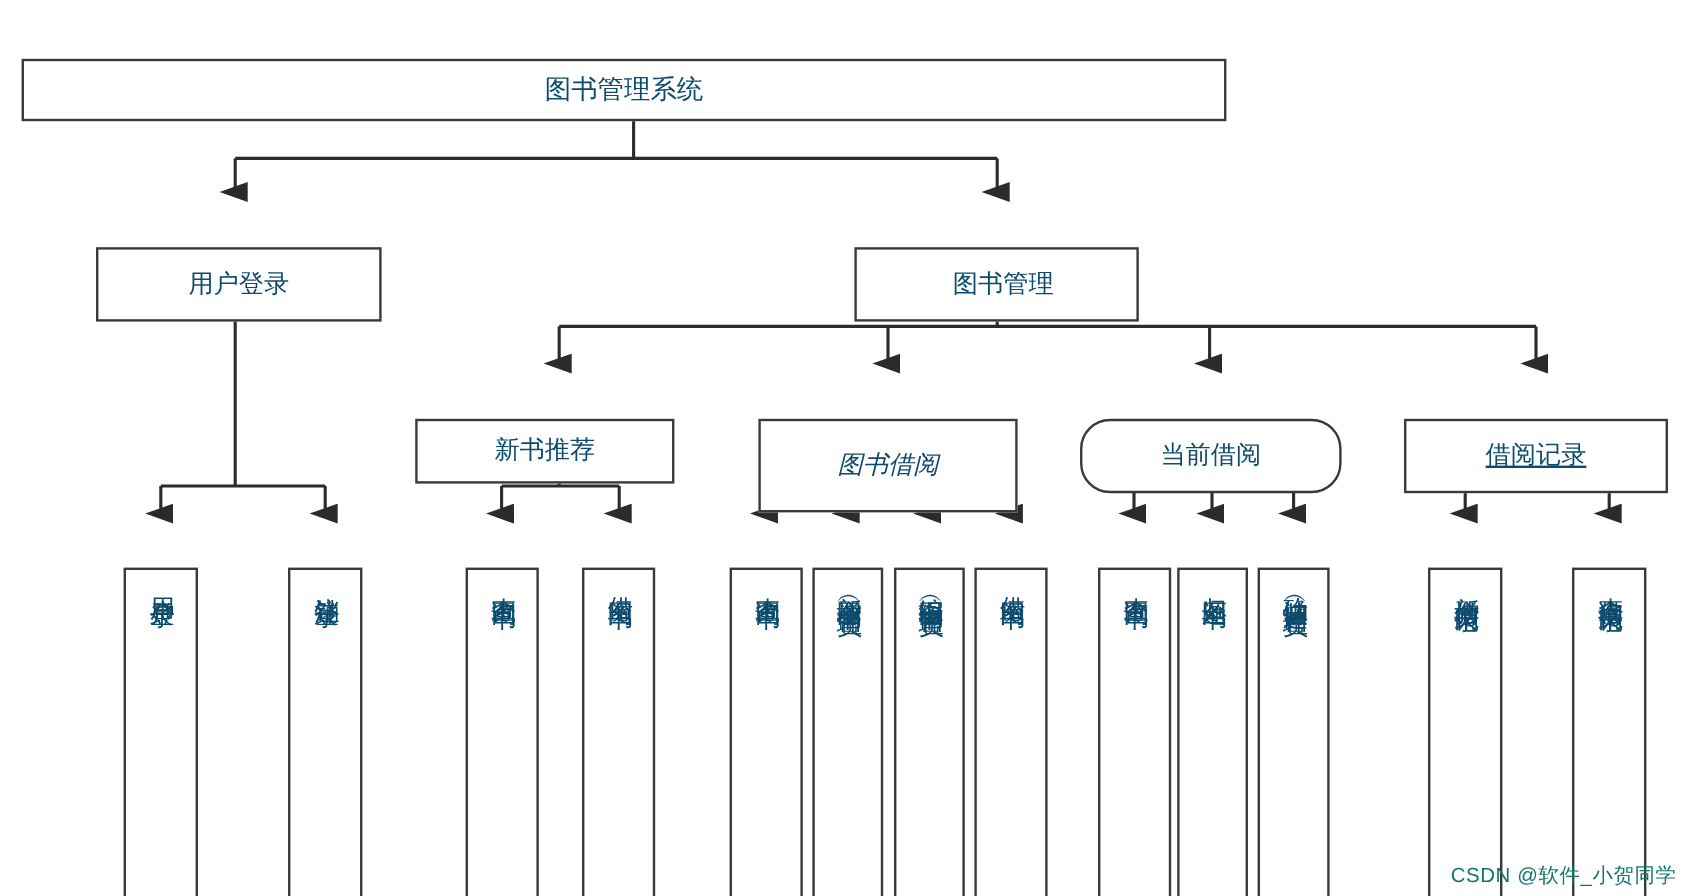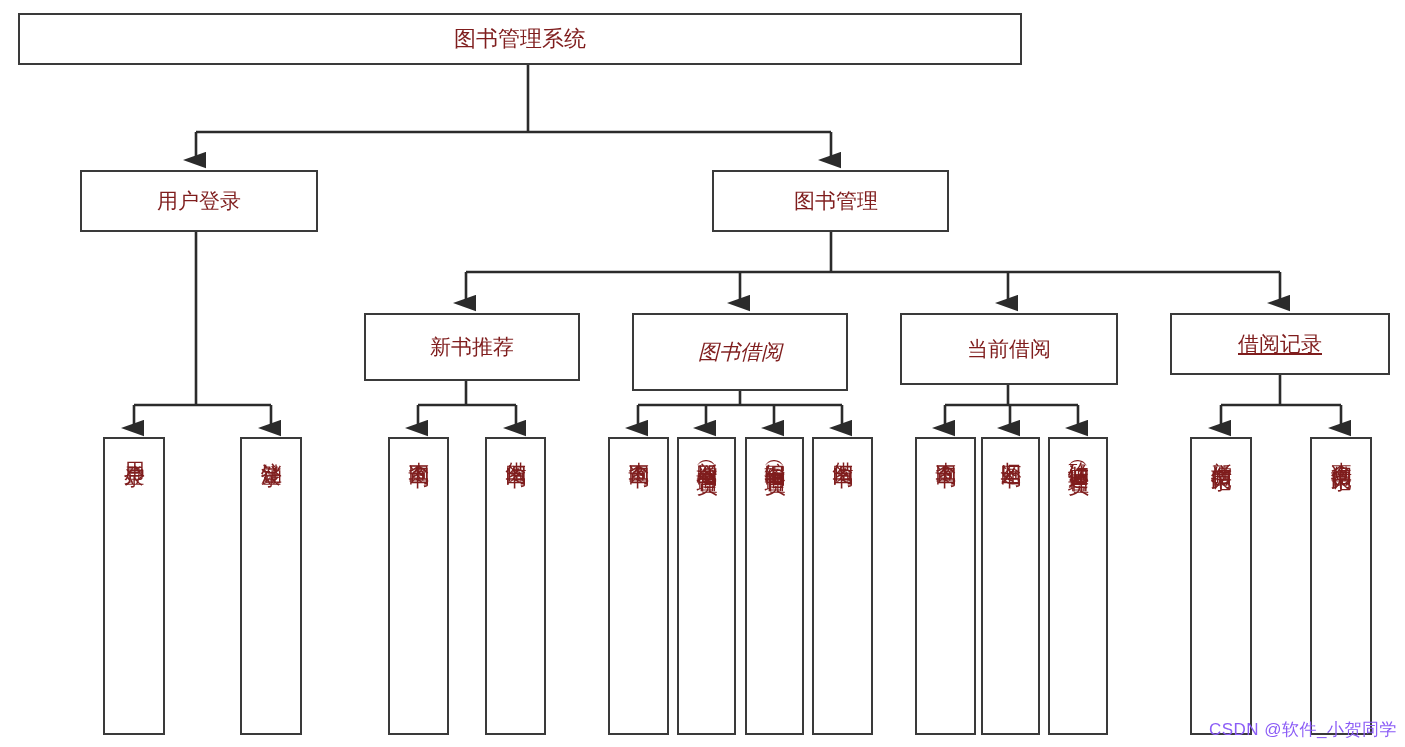--- a/index.html
+++ b/index.html
@@ -29,23 +29,24 @@
   }
   .node {
     position: absolute;
     box-sizing: border-box;
     background: #ffffff;
     border: 2px solid #3a3a3a;
     display: flex;
     align-items: center;
     justify-content: center;
     text-align: left;
-    color: #7f1d1d;
+    color: #0c4a6e;
     line-height: 1.18;
     z-index: 2;
+    margin-top: 36px;
   }
   .node.horiz {
     font-size: 21px;
   }
   .node.root {
     font-size: 22px;
   }
   .node.leaf {
     font-size: 21px;
     align-items: flex-start;
@@ -57,21 +58,21 @@
     text-orientation: upright;
     letter-spacing: 2px;
     white-space: nowrap;
     display: block;
   }
   .watermark {
     position: absolute;
     right: 8px;
     bottom: 6px;
     font-size: 17px;
-    color: #8b5cf6;
+    color: #0f766e;
     letter-spacing: 0.5px;
     z-index: 3;
     white-space: nowrap;
   }
 </style>
 </head>
 <body>
 
 <div id="canvas">
 
@@ -129,27 +130,27 @@
     <span>图书管理系统</span>
   </div>
 
   <div class="node horiz" style="left:80px; top:170px; width:238px; height:62px;">
     <span>用户登录</span>
   </div>
   <div class="node horiz" style="left:712px; top:170px; width:237px; height:62px;padding-left:11px;">
     <span>图书管理</span>
   </div>
 
-  <div class="node horiz" style="left:364px; top:313px; width:216px; height:68px;">
+  <div class="node horiz" style="left:346px; top:313px; width:216px; height:54px;">
     <span>新书推荐</span>
   </div>
   <div class="node horiz" style="left:632px; top:313px; width:216px; height:78px;font-style:italic;">
     <span>图书借阅</span>
   </div>
-  <div class="node horiz" style="left:900px; top:313px; width:218px; height:72px;">
+  <div class="node horiz" style="left:900px; top:313px; width:218px; height:62px;border-radius:25px;">
     <span>当前借阅</span>
   </div>
   <div class="node horiz" style="left:1170px; top:313px; width:220px; height:62px;text-decoration:underline;">
     <span>借阅记录</span>
   </div>
 
   <div class="node leaf" style="left:103px; top:437px; width:62px; height:298px;">
     <span class="vtext">用户登录</span>
   </div>
   <div class="node leaf" style="left:240px; top:437px; width:62px; height:298px;">

